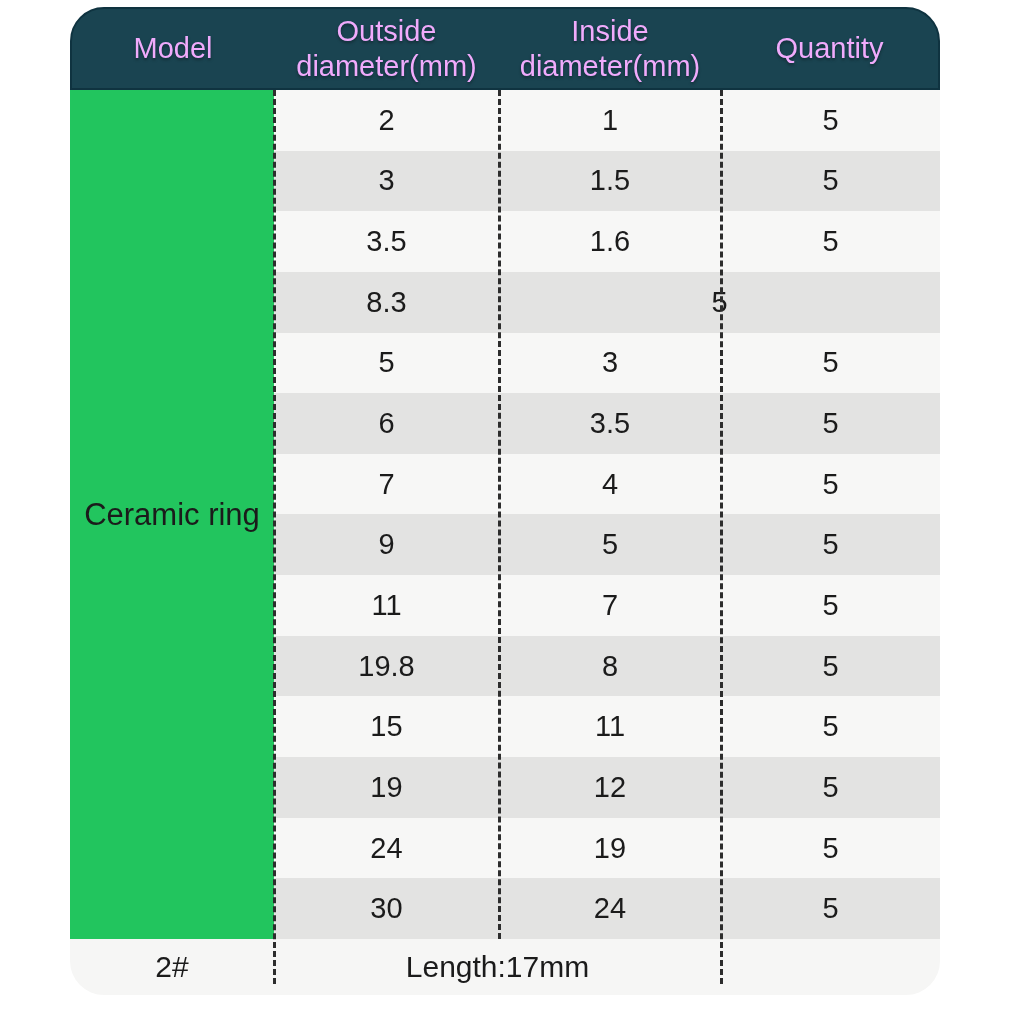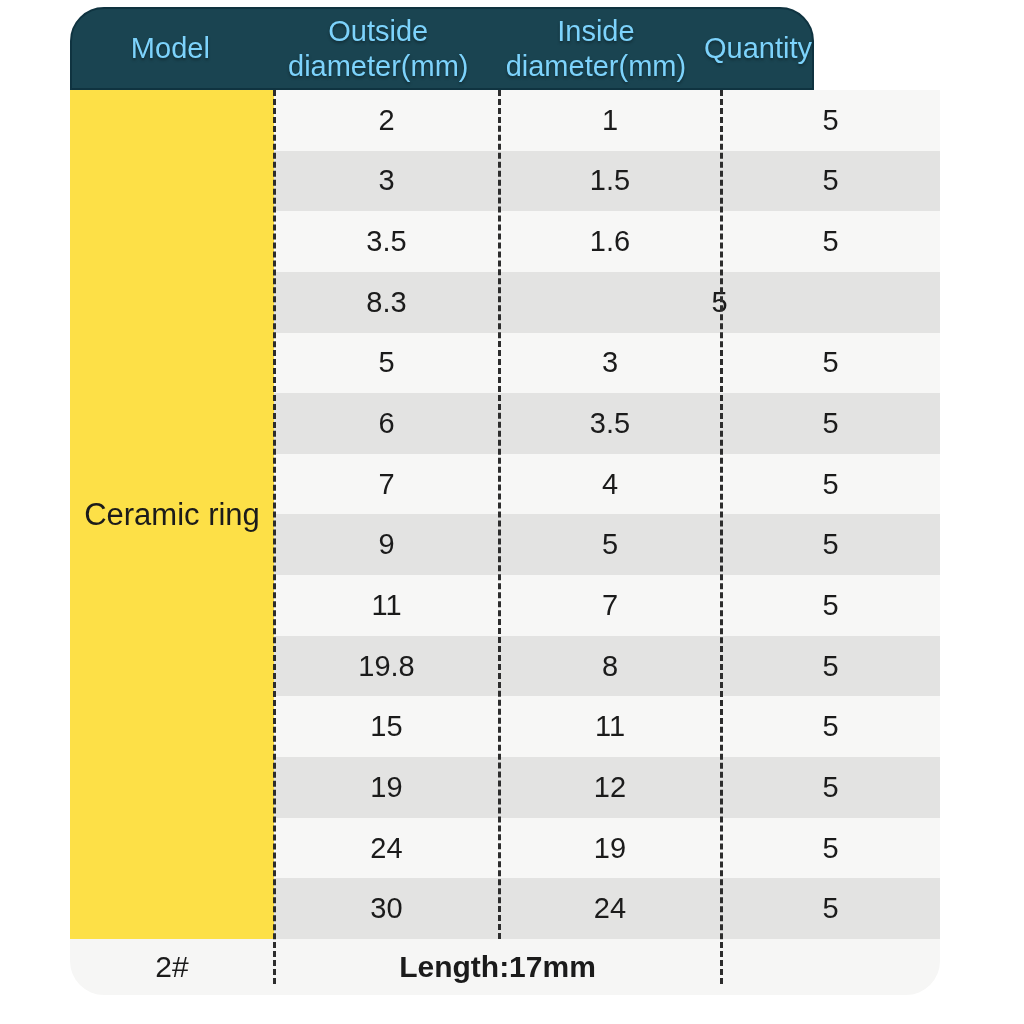--- a/index.html
+++ b/index.html
@@ -6,39 +6,39 @@
   body {
     width:1024px; height:1024px; background:#ffffff;
     font-family:"Liberation Sans", sans-serif;
     position:relative; overflow:hidden;
     color:#1b1b1b;
   }
   .sheet { position:absolute; left:70px; top:7px; width:870px; height:988px; }
 
   
   .hdr {
-    position:absolute; top:0; left:0; width:744px; height:83px;
+    position:absolute; top:0; left:0; width:870px; height:83px;
     background:#1a4451; border:2px solid #0f3340; box-sizing:border-box;
     border-radius:34px 34px 0 0;
-    display:flex; color:#7dd3fc;
+    display:flex; color:#f0abfc;
   }
   .hcell {
     display:flex; align-items:center; justify-content:center; text-align:center;
     font-size:29px; line-height:35px; font-weight:400;
     text-shadow:0 2px 3px rgba(0,0,0,0.35);
   }
   .h-model { width:202px; }
   .h-out   { width:225px; }
   .h-in    { width:222px; }
   .h-qty   { flex:1; }
 
   
   .bdy { position:absolute; top:83px; left:0; width:870px; height:849px; display:flex; }
   .model-cell {
-    width:204px; background:#fde047;
+    width:204px; background:#22c55e;
     display:flex; align-items:center; justify-content:center;
     font-size:31px;
   }
   .rows { flex:1; display:flex; flex-direction:column; }
   .row { flex:1; display:flex; }
   .row:nth-child(odd)  { background:#f7f7f6; }
   .row:nth-child(even) { background:#e3e3e2; }
   .cell {
     display:flex; align-items:center; justify-content:center;
     font-size:29px;
@@ -47,21 +47,21 @@
   .c-in  { width:222px; }
   .c-qty { flex:1; }
 
   
   .ftr {
     position:absolute; top:932px; left:0; width:870px; height:56px;
     background:#f6f6f5; border-radius:0 0 34px 34px;
     display:flex; font-size:30px;
   }
   .f-model  { width:204px; display:flex; align-items:center; justify-content:center; }
-  .f-merged { width:447px; display:flex; align-items:center; justify-content:center;font-weight:bold; }
+  .f-merged { width:447px; display:flex; align-items:center; justify-content:center; }
   .f-qty    { flex:1; display:flex; align-items:center; justify-content:center; }
 
   
   .divider { position:absolute; top:83px; width:0; border-left:3px dashed #2d2d2d; }
   .d1 { left:203px; height:894px; }
   .d2 { left:428px; height:849px; }
   .d3 { left:650px; height:894px; }
 </style>
 </head>
 <body>

